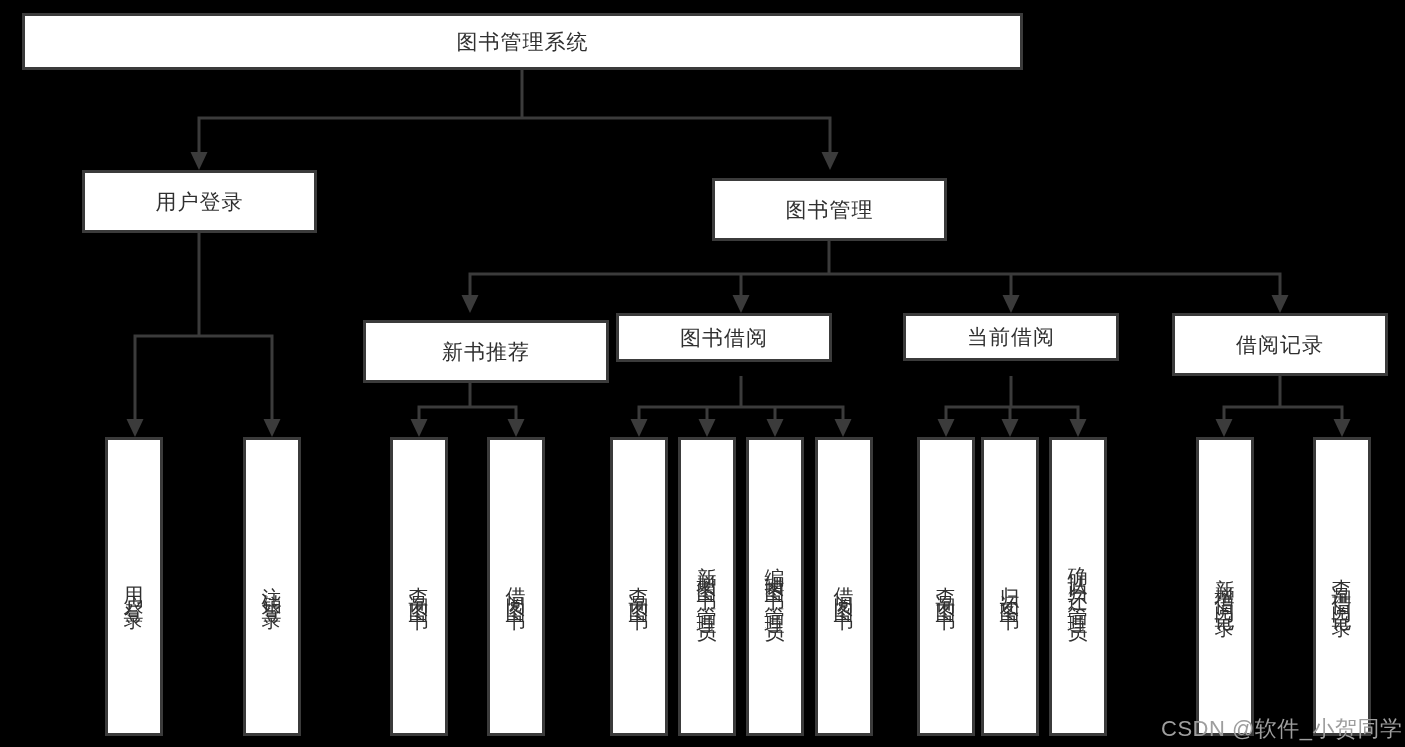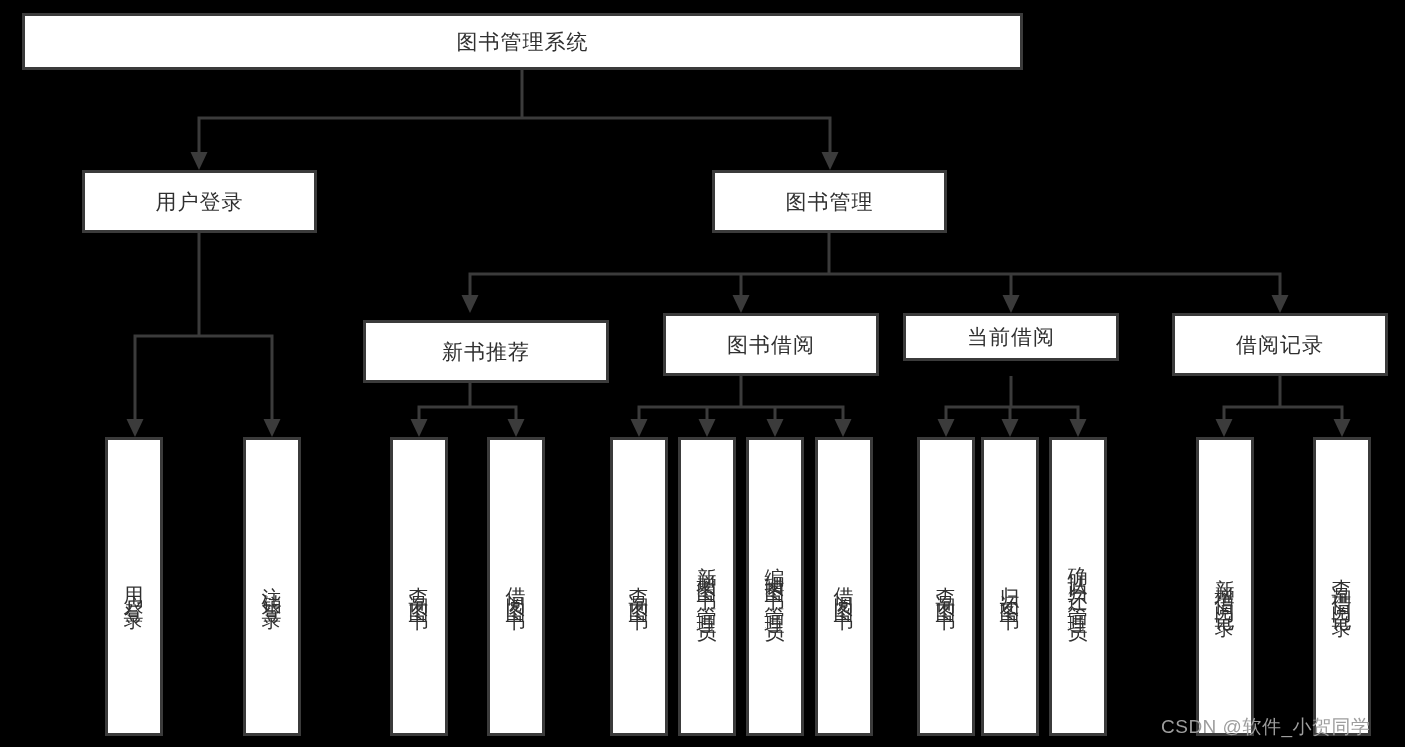--- a/index.html
+++ b/index.html
@@ -19,21 +19,21 @@
     display: flex; align-items: center; justify-content: center;
     color: #303030; font-size: 20px; z-index: 2;
     width: 58px; top: 437px; height: 299px;
   }
   .leaf .v {
     writing-mode: vertical-rl; text-orientation: mixed;
     letter-spacing: 8px; line-height: 1;
   }
   #watermark {
     position: absolute; left: 1161px; top: 714px; z-index: 10;
-    font-size: 19px; color: #9e9e9e; letter-spacing: 0.5px; white-space: nowrap;
+    font-size: 22px; color: #9e9e9e; letter-spacing: 0.5px; white-space: nowrap;
   }
 </style>
 </head>
 <body>
 
 <div id="stage">
 
   <svg id="wires" viewBox="0 0 1405 747" xmlns="http://www.w3.org/2000/svg">
     <g stroke="#3b3b3b" stroke-width="3" fill="none">
 
@@ -78,28 +78,28 @@
     </g>
   </svg>
 
   <div class="node" style="left:22px; top:13px; width:1001px; height:57px;">
     <span>图书管理系统</span>
   </div>
 
   <div class="node" style="left:82px; top:170px; width:235px; height:63px;">
     <span>用户登录</span>
   </div>
-  <div class="node" style="left:712px; top:170px; width:235px; height:63px;font-family:Liberation Serif, serif;">
+  <div class="node" style="left:712px; top:178px; width:235px; height:63px;font-family:Liberation Serif, serif;">
     <span>图书管理</span>
   </div>
 
   <div class="node" style="left:363px; top:313px; width:246px; height:63px;margin-top:7px;">
     <span>新书推荐</span>
   </div>
-  <div class="node" style="left:663px; top:313px; width:216px; height:63px;">
+  <div class="node" style="left:616px; top:313px; width:216px; height:49px;">
     <span>图书借阅</span>
   </div>
   <div class="node" style="left:903px; top:313px; width:216px; height:48px;">
     <span>当前借阅</span>
   </div>
   <div class="node" style="left:1172px; top:313px; width:216px; height:63px;">
     <span>借阅记录</span>
   </div>
 
   <div class="leaf" style="left:105px;">

